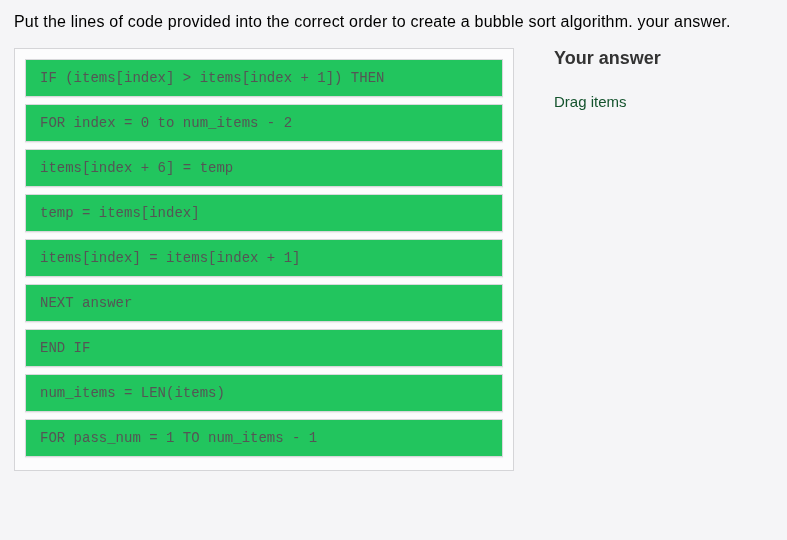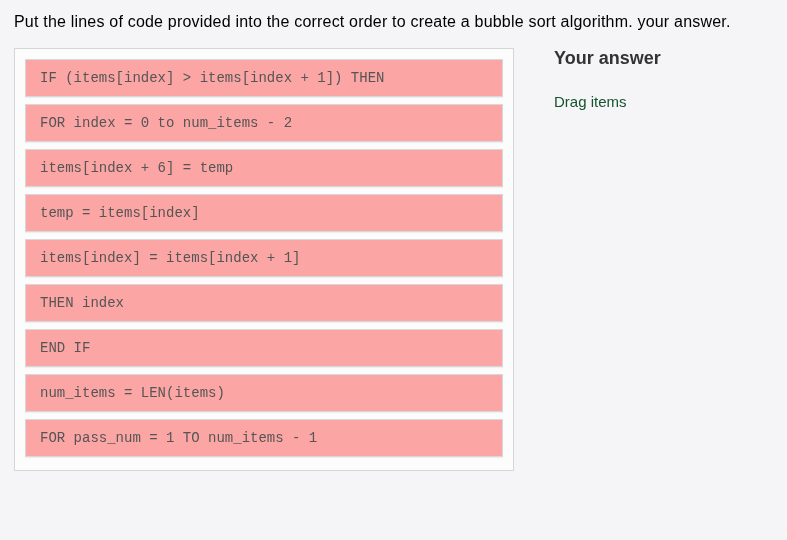--- a/index.html
+++ b/index.html
@@ -38,21 +38,21 @@
       font-weight: 600;
       color: #333;
       margin-bottom: 10px;
     }
     .items-container {
       border: 1px solid #d5d5d8;
       background: #fcfcfd;
       padding: 10px 10px 6px 10px;
     }
     .code-item {
-      background: #fca5a5;
+      background: #22c55e;
       border: 1px solid #d8d8db;
       padding: 10px 14px;
       margin-bottom: 7px;
       font-family: "Courier New", Courier, monospace;
       font-size: 14px;
       color: #555;
       cursor: grab;
       user-select: none;
       box-shadow: 0 1px 1px rgba(0,0,0,0.05);
     }
@@ -70,21 +70,21 @@
 
 <div class="columns">
 
   <div class="left-col">
     <div class="items-container">
       <div class="code-item">IF (items[index] &gt; items[index + 1]) THEN</div>
       <div class="code-item">FOR index = 0 to num_items - 2</div>
       <div class="code-item">items[index + 6] = temp</div>
       <div class="code-item">temp = items[index]</div>
       <div class="code-item">items[index] = items[index + 1]</div>
-      <div class="code-item">THEN index</div>
+      <div class="code-item">NEXT answer</div>
       <div class="code-item">END IF</div>
       <div class="code-item">num_items = LEN(items)</div>
       <div class="code-item">FOR pass_num = 1 TO num_items - 1</div>
     </div>
   </div>
 
   <div class="right-col">
     <div class="section-heading">Your answer</div>
     <div class="drop-hint">Drag items</div>
   </div>

